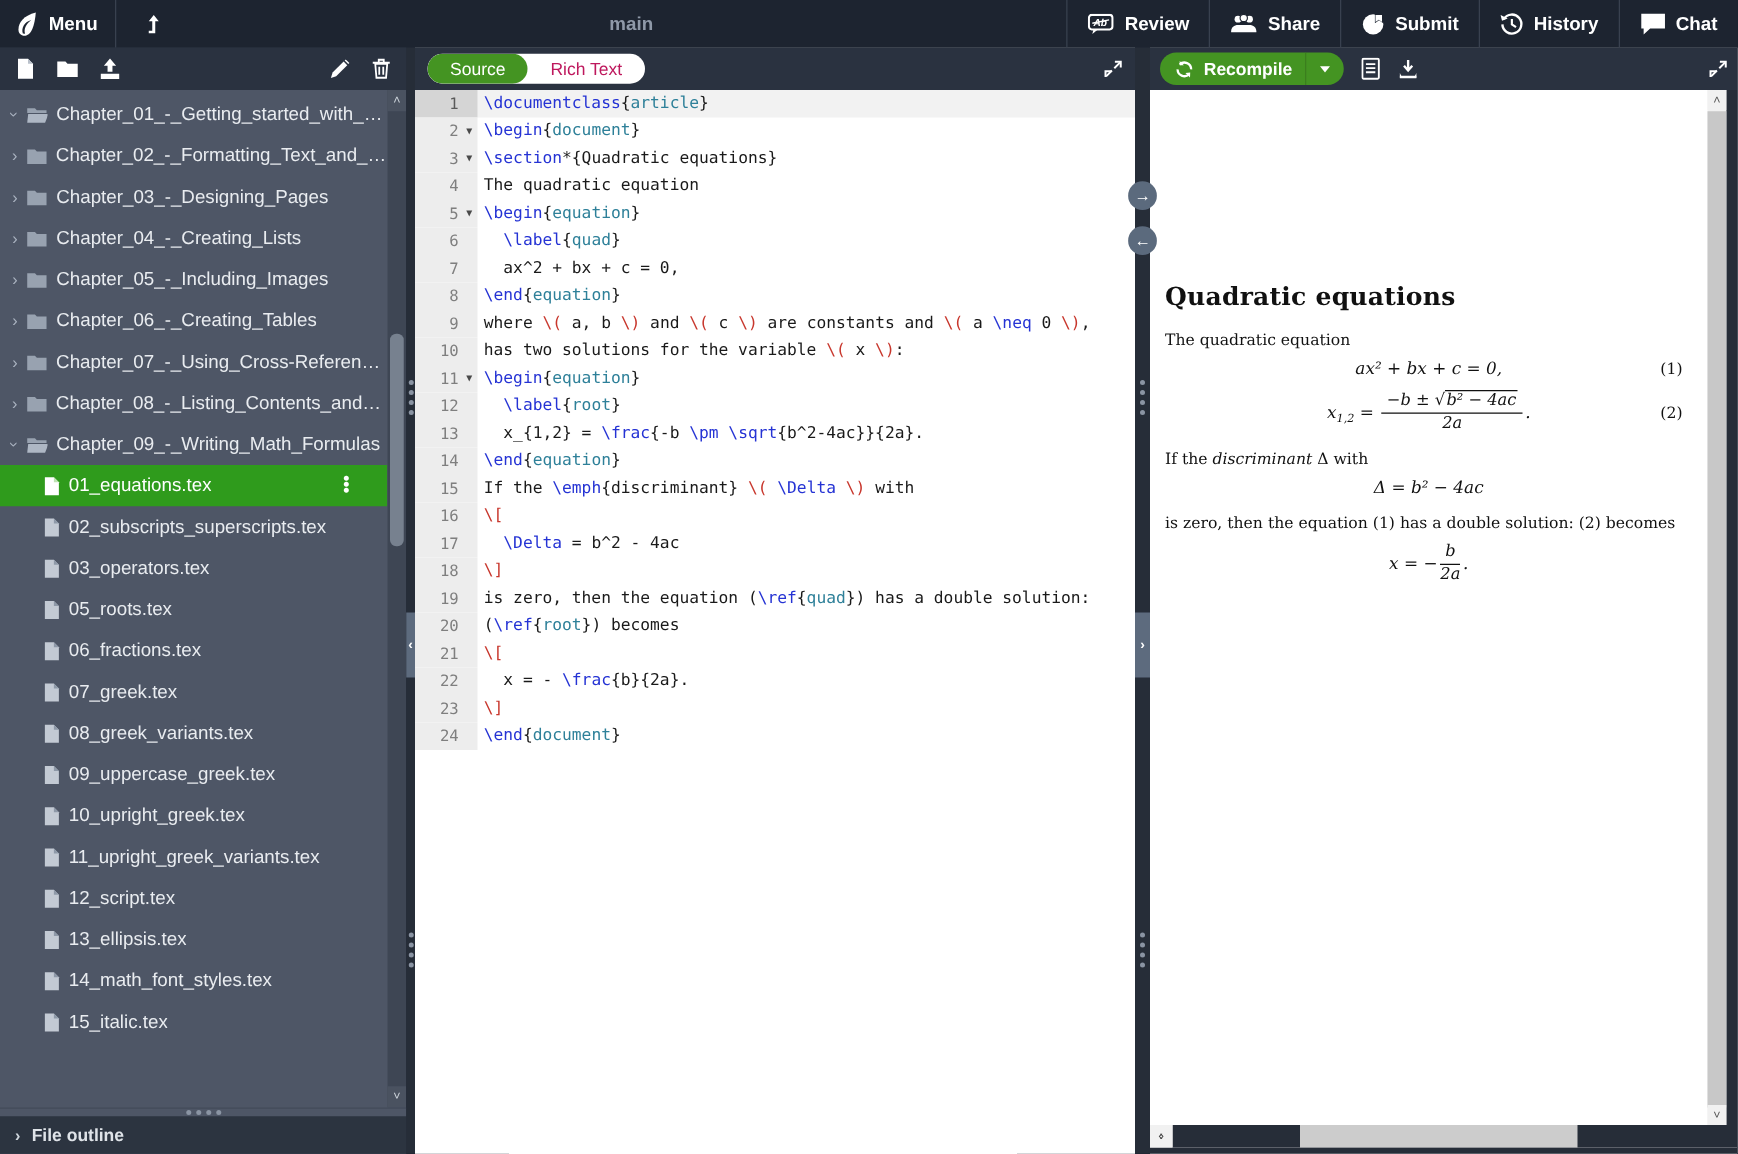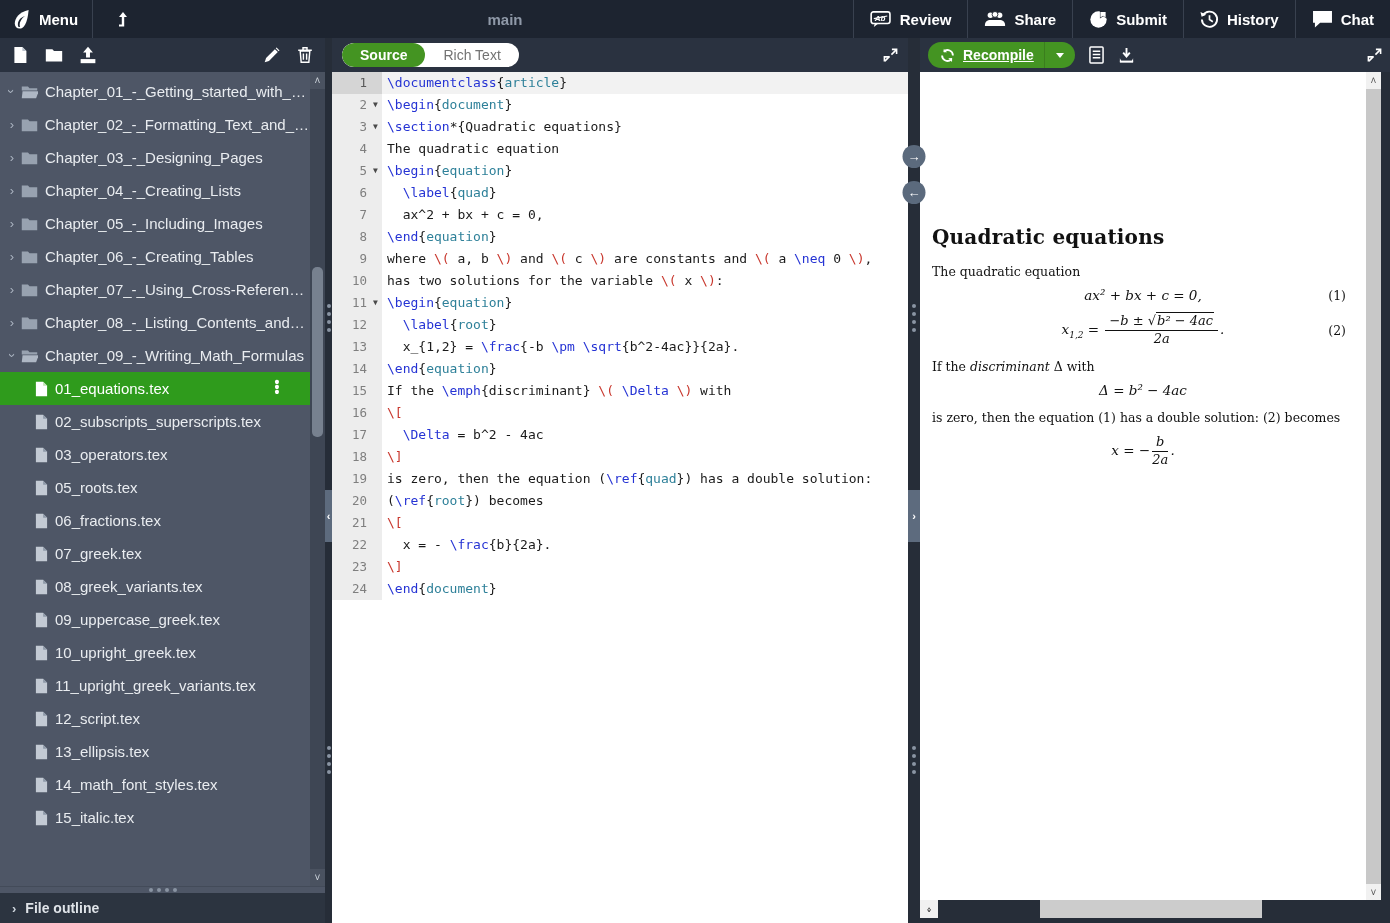--- a/index.html
+++ b/index.html
@@ -51,41 +51,41 @@
   .dots-v { position:absolute; left:50%; transform:translateX(-50%); display:flex; flex-direction:column; gap:4px; }
   .dots-v i { width:4px; height:4px; border-radius:50%; background:#8a94a3; }
   .collapse-tab { position:absolute; left:0; right:0; height:52px; background:#5d6b7e; color:#fff; display:flex; align-items:center; justify-content:center; font-size:11px; font-weight:700; cursor:pointer; }
   .circle-btn { position:absolute; left:50%; transform:translateX(-50%); width:23px; height:23px; border-radius:50%; background:#5b6a7d; color:#fff; display:flex; align-items:center; justify-content:center; font-size:13px; font-weight:700; cursor:pointer; z-index:3; }
 
   
   .editor { width:576px; flex:0 0 576px; display:flex; flex-direction:column; background:#fff; min-height:0; }
   .editor-toolbar { height:34px; flex:0 0 34px; background:#2a3240; display:flex; align-items:center; padding:0 10px; }
   .seg-pill { display:flex; background:#fff; border-radius:15px; overflow:hidden; height:24px; align-items:stretch; }
   .seg { display:flex; align-items:center; padding:0 18px; font-size:14px; cursor:pointer; }
-  .seg.active { background:#449422; color:#fff; font-weight:700; border-radius:15px; }
-  .seg.inactive { color:#737373; font-weight:400; }
+  .seg.active { background:#449422; color:#fff; font-weight:400; border-radius:15px; }
+  .seg.inactive { color:#be185d; font-weight:400; }
   .expand-btn { margin-left:auto; cursor:pointer; display:flex; align-items:center; }
   .code { flex:1; overflow:hidden; background:#fff; font-family:"DejaVu Sans Mono", monospace; font-size:13px; line-height:22px; }
   .cm-line { display:flex; height:22px; white-space:pre; cursor:text; }
   .gutter { flex:0 0 50px; background:#ededed; color:#7f7f7f; display:flex; align-items:center; }
   .gutter .ln { flex:1; text-align:right; padding-right:2px; font-size:12.5px; }
   .gutter .fold { flex:0 0 13px; font-size:8px; color:#4a4a4a; text-align:center; }
   .ctext { padding-left:5px; color:#1a1a1a; }
   .cm-line.active { background:#f2f2f2; }
   .cm-line.active .gutter { background:#d5d5d5; color:#5a5a5a; }
   .tok-c { color:#2533d4; } 
   .tok-a { color:#2e8099; } 
   .tok-r { color:#c8372d; } 
   .tok-p { color:#1a1a1a; }
 
   
   .pdfpane { width:470px; flex:0 0 470px; display:flex; flex-direction:column; background:#fff; min-height:0; }
   .pdf-toolbar { height:34px; flex:0 0 34px; background:#2a3240; display:flex; align-items:center; padding:0 8px; }
   .recompile { display:flex; align-items:center; height:26px; background:#449422; border-radius:14px; color:#fff; font-weight:700; font-size:14px; cursor:pointer; overflow:hidden; }
-  .recompile .rc-main { display:flex; align-items:center; gap:8px; padding:0 10px 0 12px;text-decoration:underline; }
+  .recompile .rc-main { display:flex; align-items:center; gap:8px; padding:0 10px 0 12px; }
   .recompile .rc-caret { display:flex; align-items:center; padding:0 11px; border-left:1px solid #3b7e1e; height:100%; }
   .caret-down { width:0; height:0; border-left:4px solid transparent; border-right:4px solid transparent; border-top:5px solid #fff; }
   .pdf-tool-icon { margin-left:14px; display:flex; align-items:center; cursor:pointer; }
   .pdf-toolbar .expand-btn { margin-left:auto; }
   .pdf-body { flex:1; position:relative; min-height:0; display:flex; }
   .pdf-page { width:446px; flex:0 0 446px; background:#fff; position:relative; overflow:hidden; font-family:"DejaVu Serif", serif; color:#111; }
   .pdf-content { padding:153px 12px 0 12px; }
   .pdf-content h1 { font-size:20px; font-weight:700; margin-bottom:14px; letter-spacing:0.2px; }
   .pdf-content p { font-size:12.5px; line-height:17px; margin-bottom:7px; }
   .eq { position:relative; text-align:center; margin:5px 0 11px; font-size:13.5px; }

